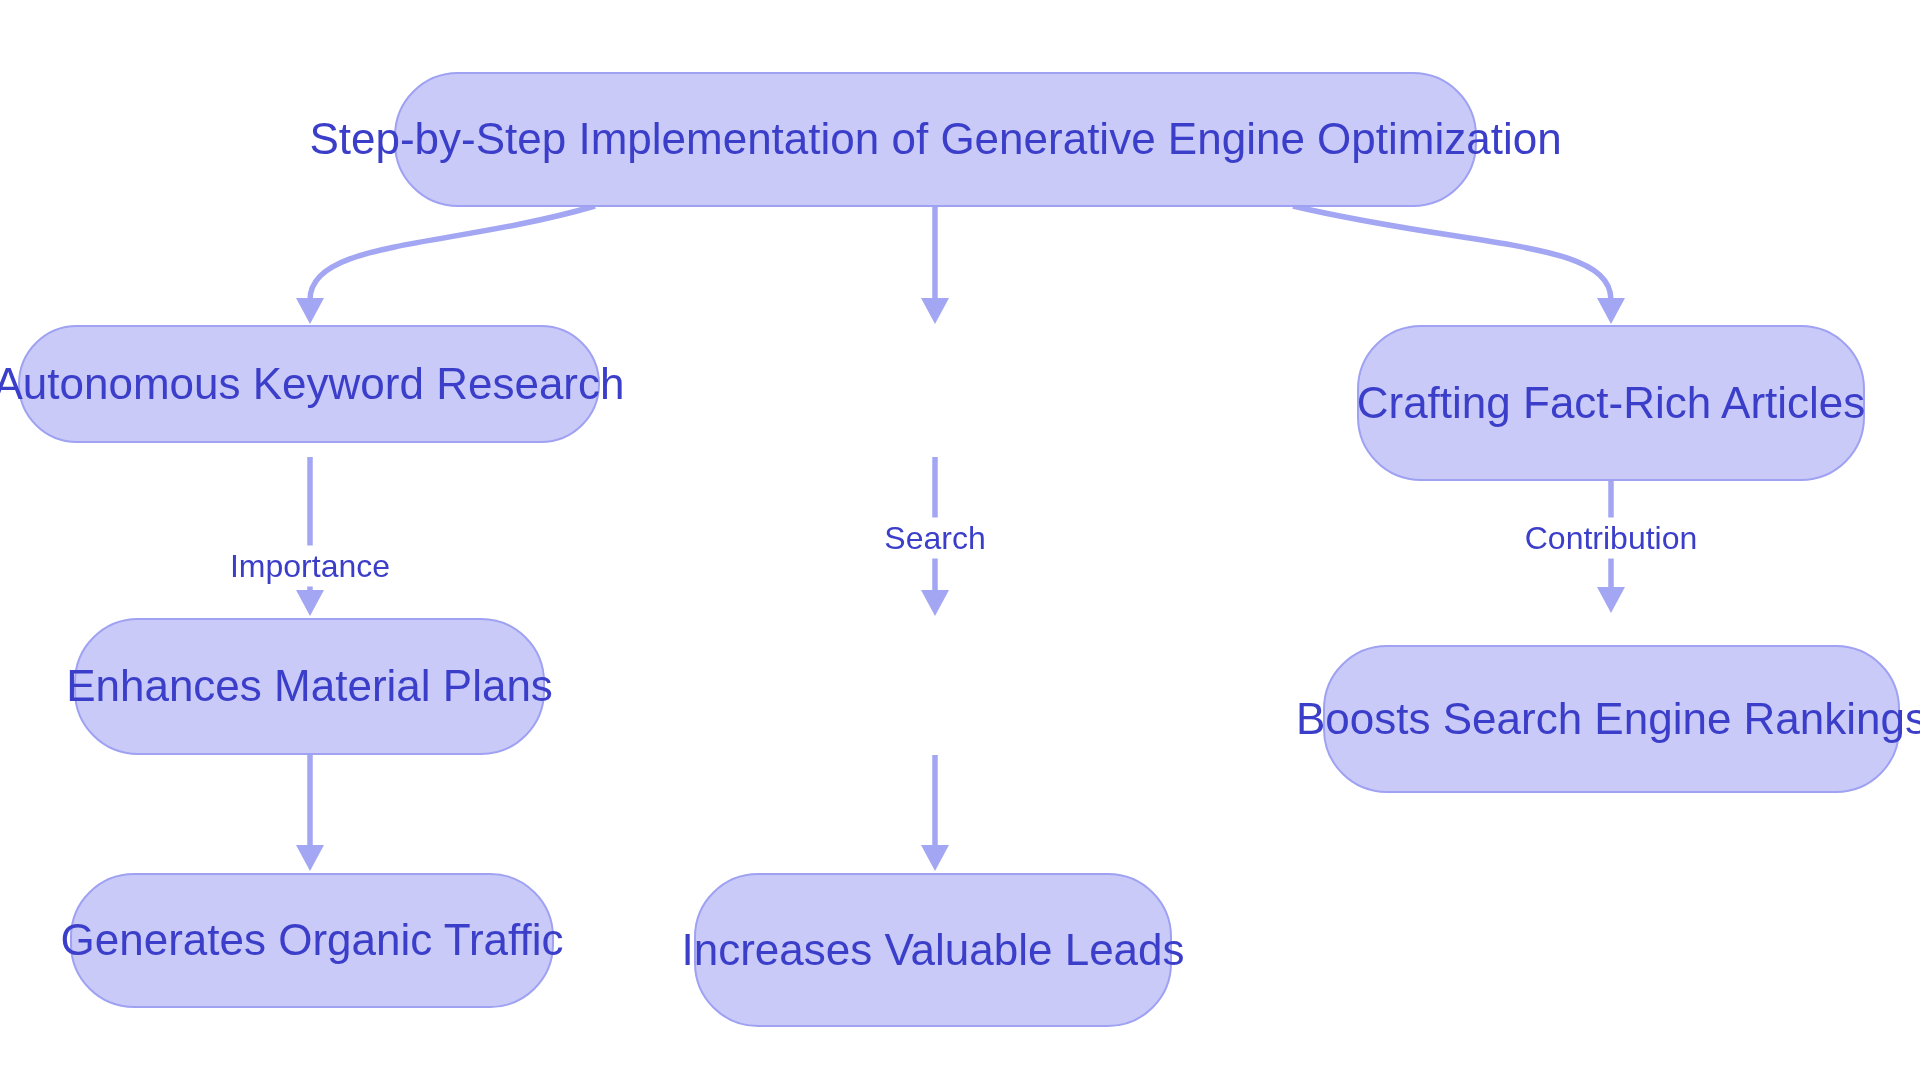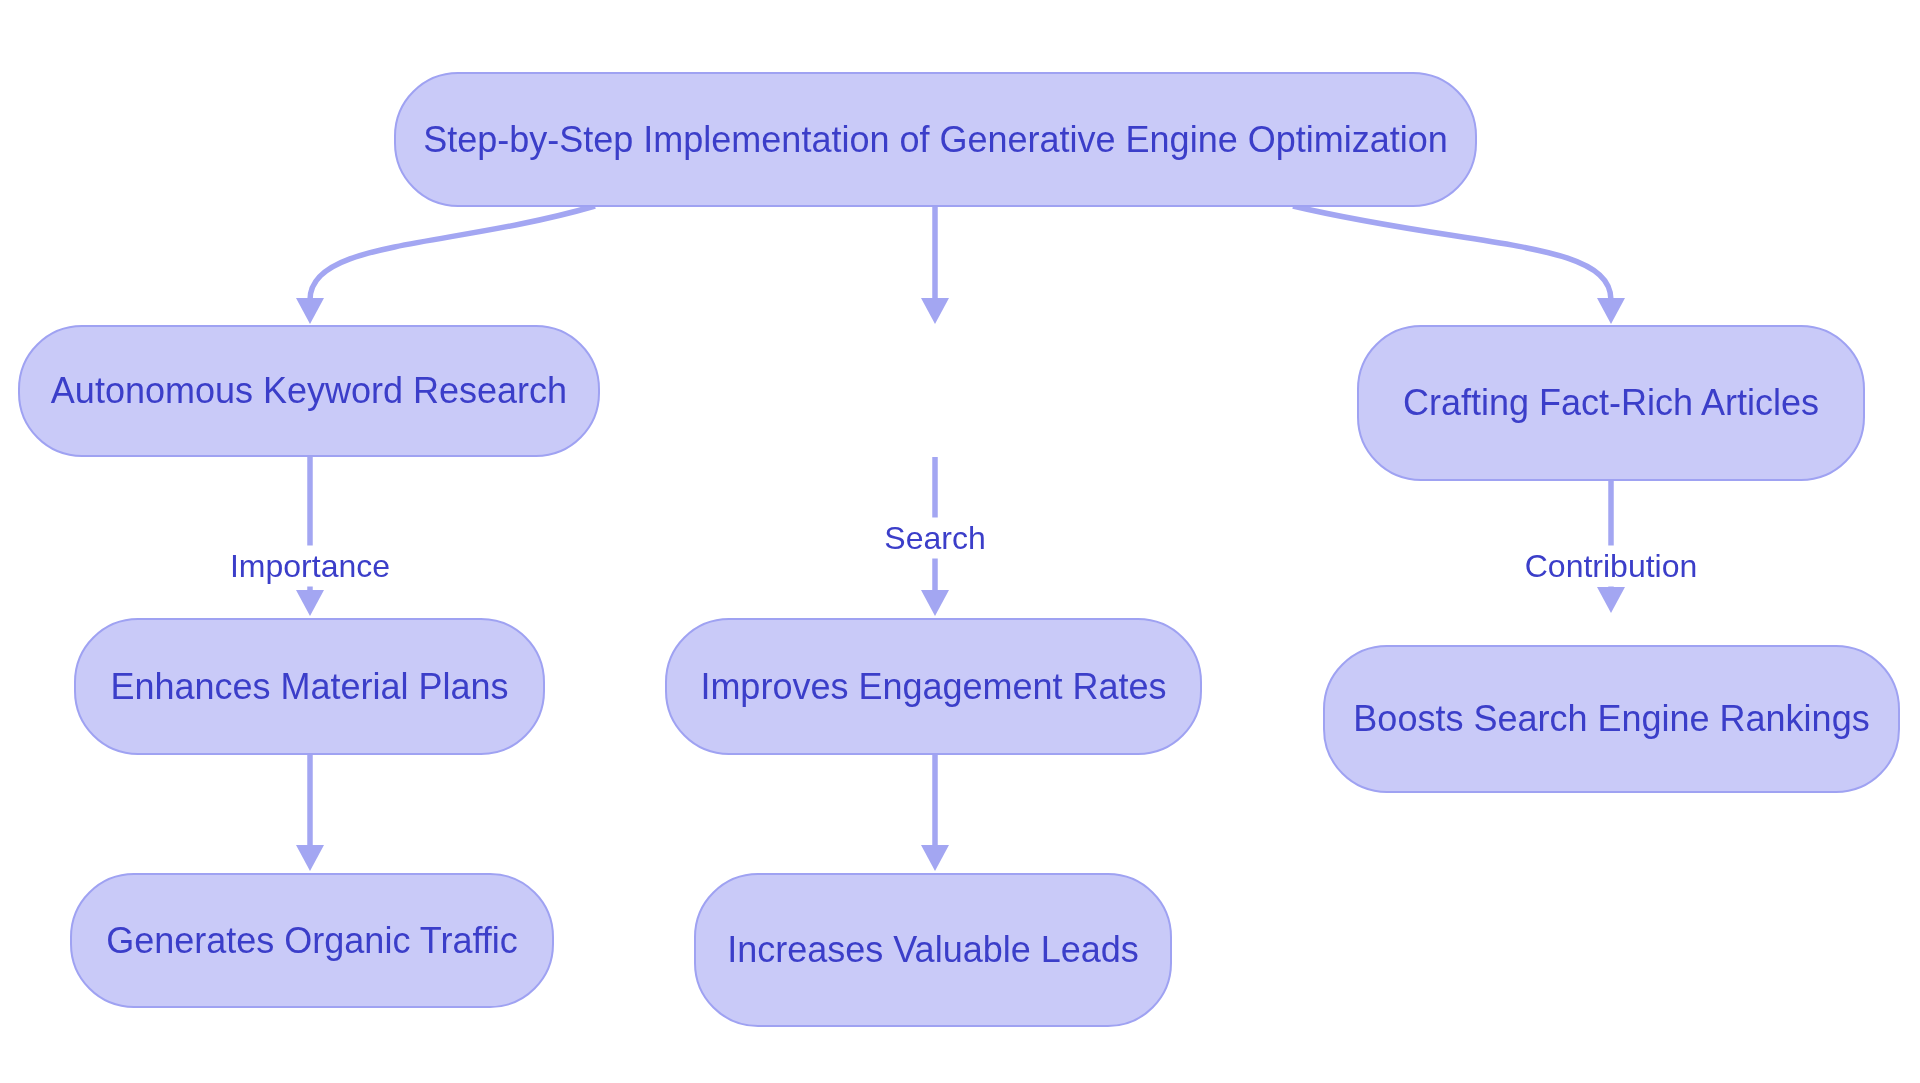--- a/index.html
+++ b/index.html
@@ -44,49 +44,49 @@
   .node {
     position: absolute;
     z-index: 2;
     display: flex;
     align-items: center;
     justify-content: center;
     background: var(--node-fill);
     border: 2px solid var(--node-border);
     border-radius: 64px;
     color: var(--node-text);
-    font-size: 36px;
+    font-size: 44px;
     line-height: 1.2;
     white-space: nowrap;
     text-align: center;
   }
   .edge-label {
     position: absolute;
     z-index: 3;
     transform: translate(-50%, -50%);
     background: var(--background);
     color: var(--edge-label-text);
     font-size: 32px;
     padding: 2px 10px;
     white-space: nowrap;
   }
   
   .n-root  { left: 394px;  top: 72px;  width: 1083px; height: 135px; }
-  .n-akr   { left: 18px;   top: 325px; width: 582px;  height: 132px; }
+  .n-akr   { left: 18px;   top: 325px; width: 582px;  height: 118px; }
   .n-tseo  { left: 780px;  top: 325px; width: 310px;  height: 132px; }
   .n-cfra  { left: 1357px; top: 325px; width: 508px;  height: 156px; }
   .n-emp   { left: 74px;   top: 618px; width: 471px;  height: 137px; }
   .n-ier   { left: 665px;  top: 618px; width: 537px;  height: 137px; }
   .n-bser  { left: 1323px; top: 615px; width: 577px;  height: 148px; margin-top: 30px; }
   .n-got   { left: 70px;   top: 873px; width: 484px;  height: 135px; }
   .n-ivl   { left: 694px;  top: 873px; width: 478px;  height: 154px; }
   
   .l-importance   { left: 310px;  top: 538px; margin-top: 28px; }
   .l-impact       { left: 935px;  top: 538px; }
-  .l-contribution { left: 1611px; top: 538px; margin-top: 28px; }
+  .l-contribution { left: 1611px; top: 538px; }
 </style>
 </head>
 <body>
 
 <div id="canvas">
 
   <svg id="edges-svg" viewBox="0 0 1920 1083" xmlns="http://www.w3.org/2000/svg">
 
     <g>
       <path d="M 595 206 C 450 248, 310 240, 310 300"></path>
@@ -143,23 +143,20 @@
   </div>
 
   <div class="edge-label l-importance">Importance</div>
   <div class="edge-label l-impact">Search</div>
   <div class="edge-label l-contribution">Contribution</div>
 
   <div class="node n-emp">
     <span>Enhances Material Plans</span>
   </div>
 
-  <div class="node n-ier">
-    <span>Improves Engagement Rates</span>
-  </div>
 
   <div class="node n-bser">
     <span>Boosts Search Engine Rankings</span>
   </div>
 
   <div class="node n-got">
     <span>Generates Organic Traffic</span>
   </div>
 
   <div class="node n-ivl">

